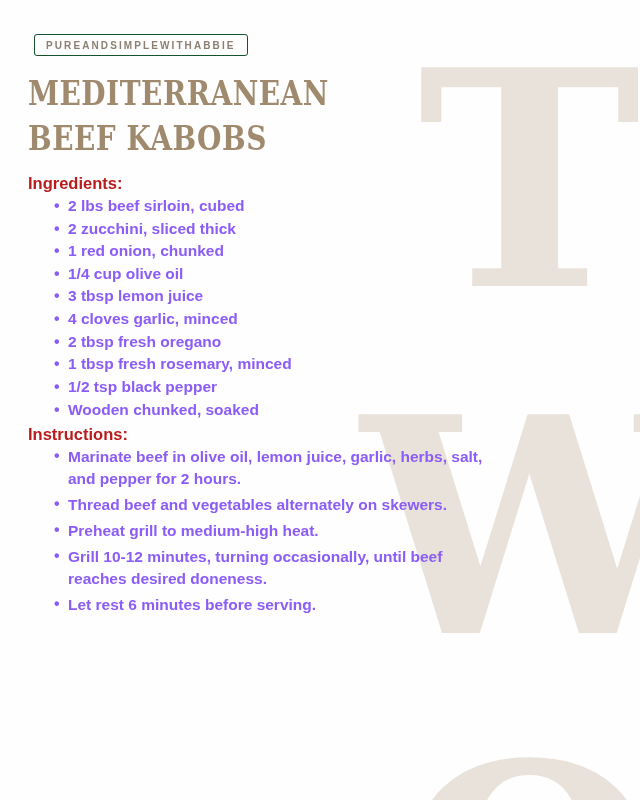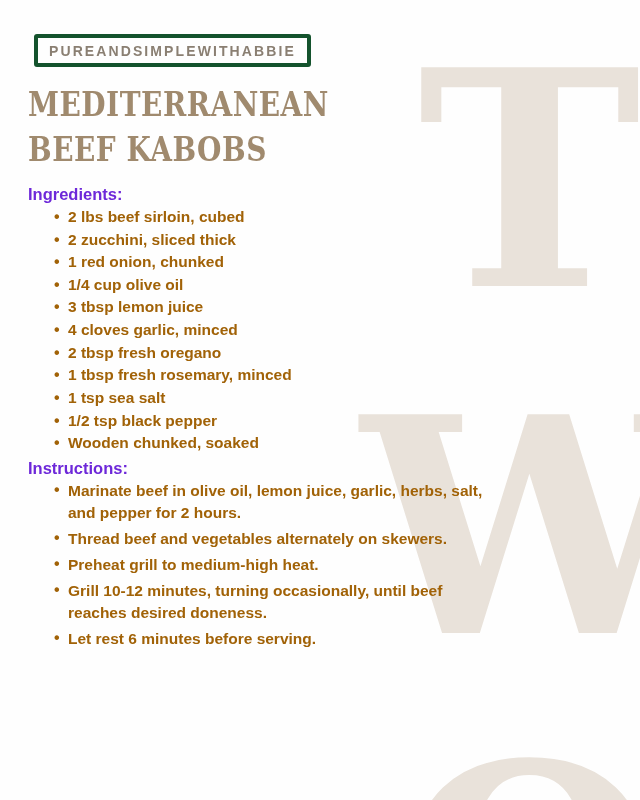--- a/index.html
+++ b/index.html
@@ -37,24 +37,24 @@
     z-index: 0;
     opacity: 1;
   }
   #content {
     position: relative;
     z-index: 2;
     padding: 34px 28px 0 28px;
   }
   #brand-pill {
     display: inline-block;
-    border: 4px solid #14532d;
+    border: 1px solid #14532d;
     border-radius: 3px;
     padding: 5px 11px 4px 11px;
-    font-size: 14px;
+    font-size: 10px;
     letter-spacing: 2.1px;
     color: #8a7f72;
     font-weight: 600;
     margin-left: 6px;
   }
   #title {
     margin: 18px 0 0 0;
     font-family: "DejaVu Serif", serif;
     font-weight: bold;
     font-size: 28px;
@@ -66,36 +66,36 @@
   }
   #title .line {
     display: block;
     transform: scaleY(1.22);
     transform-origin: left top;
     margin-bottom: 13px;
   }
   h2.section {
     font-size: 16.5px;
     font-weight: bold;
-    color: #6d28d9;
+    color: #b91c1c;
     margin: 22px 0 2px 0;
   }
   #instructions-heading {
     margin-top: 4px;
   }
   ul.list {
     margin: 2px 0 0 0;
     padding-left: 26px;
     list-style: none;
   }
   ul.list li {
     position: relative;
     font-size: 15.5px;
     font-weight: bold;
-    color: #a16207;
+    color: #8b5cf6;
     line-height: 1.46;
     padding-left: 14px;
   }
   ul.list li::before {
     content: "\2022";
     position: absolute;
     left: 0;
     top: -1px;
     font-size: 16px;
   }
@@ -124,21 +124,20 @@
     <h2 class="section">Ingredients:</h2>
     <ul class="list" id="ingredients-list">
       <li>2 lbs beef sirloin, cubed</li>
       <li>2 zucchini, sliced thick</li>
       <li>1 red onion, chunked</li>
       <li>1/4 cup olive oil</li>
       <li>3 tbsp lemon juice</li>
       <li>4 cloves garlic, minced</li>
       <li>2 tbsp fresh oregano</li>
       <li>1 tbsp fresh rosemary, minced</li>
-      <li>1 tsp sea salt</li>
       <li>1/2 tsp black pepper</li>
       <li>Wooden chunked, soaked</li>
     </ul>
 
     <h2 class="section" id="instructions-heading">Instructions:</h2>
     <ul class="list" id="instructions-list">
       <li>Marinate beef in olive oil, lemon juice, garlic, herbs, salt, and pepper for 2 hours.</li>
       <li>Thread beef and vegetables alternately on skewers.</li>
       <li>Preheat grill to medium-high heat.</li>
       <li>Grill 10-12 minutes, turning occasionally, until beef reaches desired doneness.</li>

